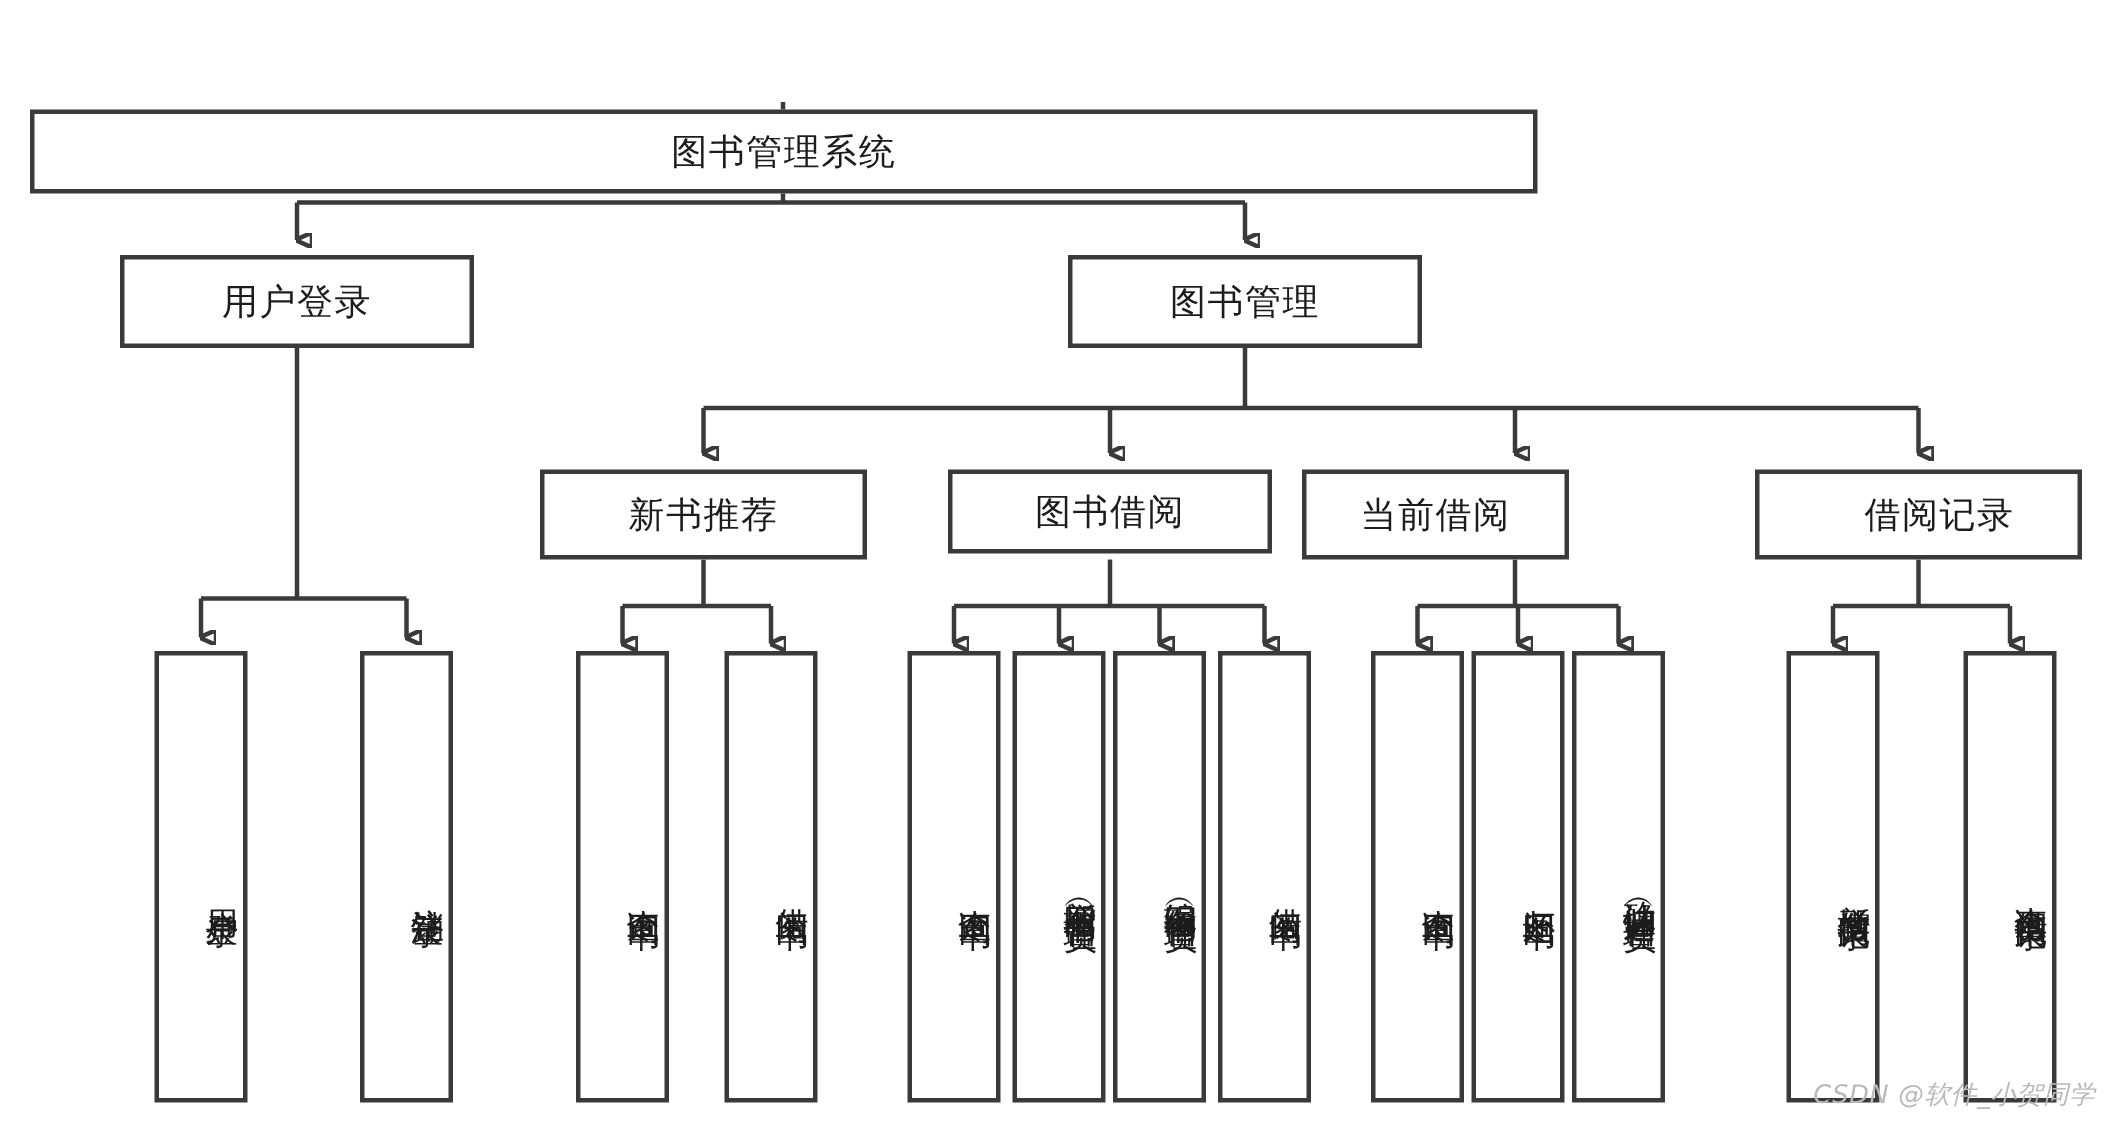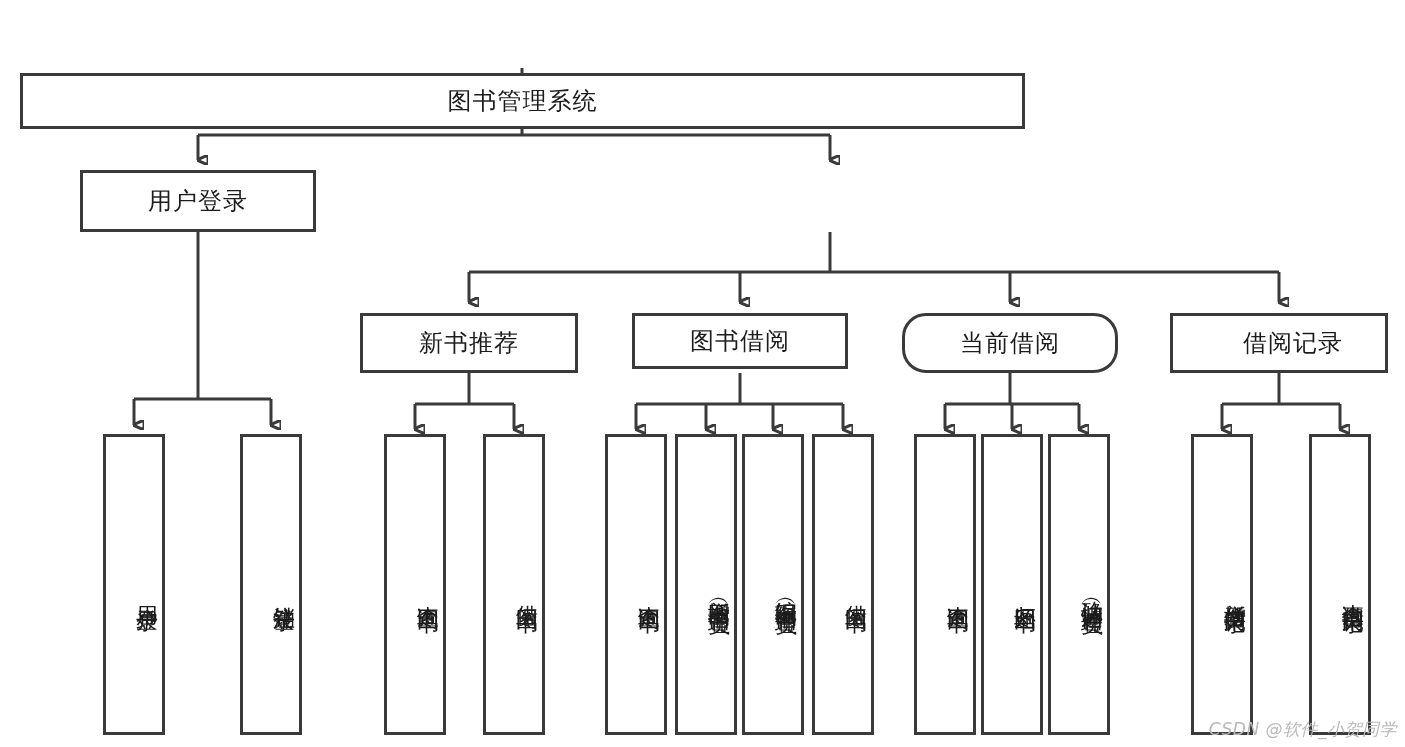--- a/index.html
+++ b/index.html
@@ -104,28 +104,31 @@
     <line x1="1340" y1="404" x2="1340" y2="429" marker-end="url(#ah)"></line>
   </svg>
 
   <div class="node h" style="left:20px;top:28px;width:1005px;height:56px;margin-top:45px;">
     <span>图书管理系统</span>
   </div>
 
   <div class="node h" style="left:80px;top:170px;width:236px;height:62px;">
     <span>用户登录</span>
   </div>
+  <div class="node h" style="left:712px;top:170px;width:236px;height:62px;">
+    <span>图书管理</span>
+  </div>
 
   <div class="node h" style="left:360px;top:313px;width:218px;height:60px;">
     <span>新书推荐</span>
   </div>
   <div class="node h" style="left:632px;top:313px;width:216px;height:56px;">
     <span>图书借阅</span>
   </div>
-  <div class="node h" style="left:902px;top:313px;width:216px;height:60px;border-radius:24px;">
+  <div class="node h" style="left:868px;top:313px;width:178px;height:60px;">
     <span>当前借阅</span>
   </div>
   <div class="node h" style="left:1170px;top:313px;width:218px;height:60px;padding-left:28px;">
     <span>借阅记录</span>
   </div>
 
   <div class="node v" style="left:103px;top:434px;width:62px;height:301px;">
     <span>用户登录</span>
   </div>
   <div class="node v" style="left:240px;top:434px;width:62px;height:301px;">

